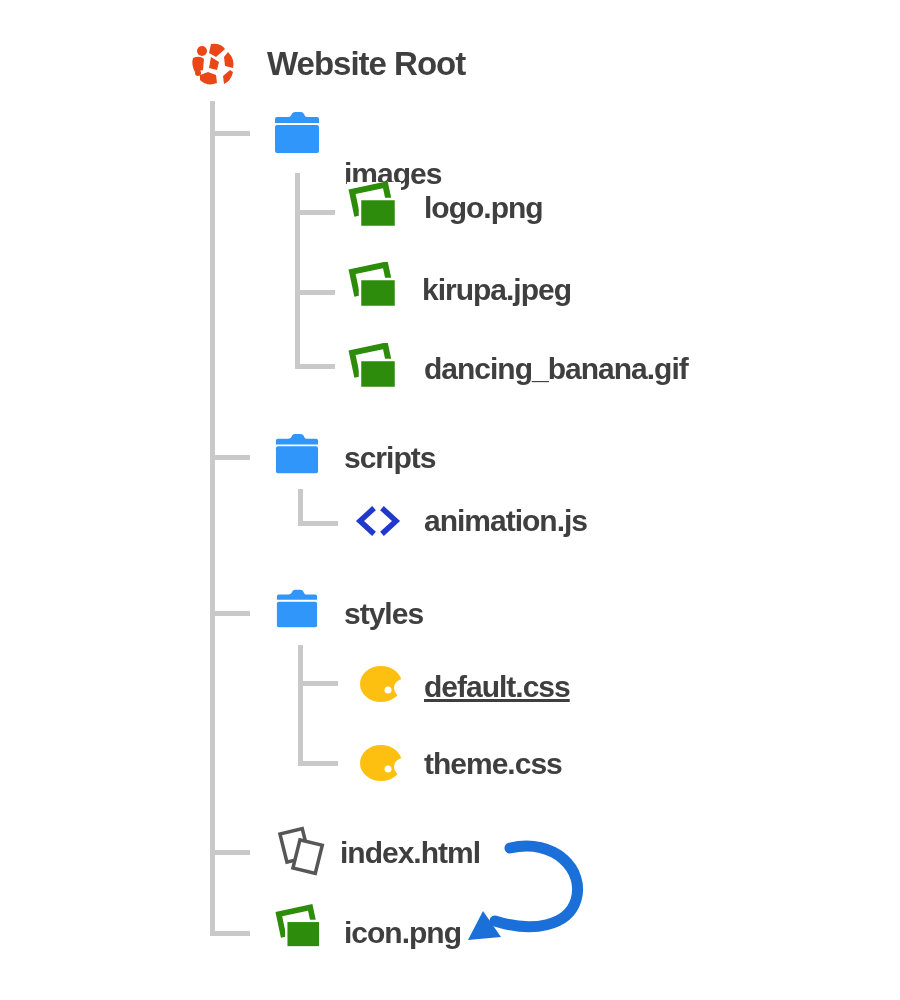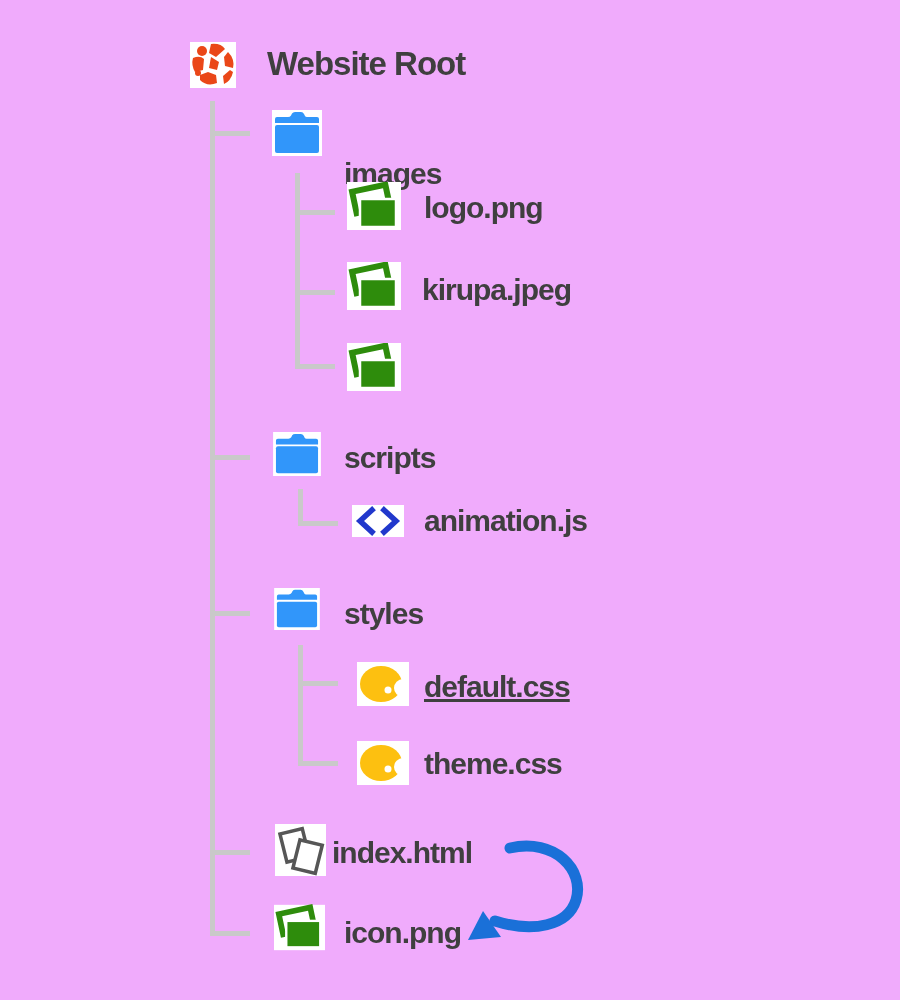--- a/index.html
+++ b/index.html
@@ -1,19 +1,19 @@
 <!DOCTYPE html>
 <html><head>
 <meta charset="utf-8">
 <style>
   html,body{margin:0;padding:0;background:#000;}
   #canvas{
     position:relative;
     width:900px;height:1000px;
-    background:#f0abfc;
+    background:#ffffff;
     overflow:hidden;
     font-family:"Liberation Sans", sans-serif;
   }
   .tl{ 
     position:absolute;
     background:#c9c9c9;
   }
   .iconbox{
     position:absolute;
     display:block;
@@ -99,20 +99,21 @@
   </span>
   <span class="label" style="left:422px;top:290px;">kirupa.jpeg</span>
 
   <span class="iconbox" style="left:347px;top:343px;">
     <svg width="54" height="48" viewBox="0 0 54 48">
       <rect width="54" height="48" fill="#fff"></rect>
       <rect x="7" y="6" width="34" height="22" fill="none" stroke="#2e8c0c" stroke-width="6" transform="rotate(-12 24 17)"></rect>
       <rect x="13" y="17" width="36" height="28" fill="#2e8c0c" stroke="#fff" stroke-width="2.5"></rect>
     </svg>
   </span>
+  <span class="label" style="left:424px;top:369px;">dancing_banana.gif</span>
 
   <span class="iconbox" style="left:272px;top:432px;">
     <svg width="50" height="44" viewBox="0 0 50 46">
       <rect width="50" height="46" fill="#fff"></rect>
       <path d="M3 13 V9 q0 -2 2 -2 h11 q2 0 3 -1.5 L20 3.5 q1 -1.5 3 -1.5 h6 q2 0 3 2 l1 2 q0.5 1 2 1 h10 q2 0 2 2 v4 z" fill="#3196fa"></path>
       <rect x="3" y="15" width="44" height="28" rx="2" fill="#3196fa"></rect>
     </svg>
   </span>
   <span class="label" style="left:344px;top:458px;">scripts</span>
 
@@ -156,21 +157,21 @@
 
   <span class="iconbox" style="left:275px;top:824px;">
     <svg width="51" height="52" viewBox="0 0 51 52">
       <rect width="51" height="52" fill="#fff"></rect>
       <g fill="#fff" stroke="#565656" stroke-width="3.5">
         <rect x="8" y="7" width="23" height="29" transform="rotate(-14 19 21)"></rect>
         <rect x="21" y="18" width="23" height="29" transform="rotate(14 32 33)"></rect>
       </g>
     </svg>
   </span>
-  <span class="label" style="left:332px;top:853px;">index.html</span>
+  <span class="label" style="left:340px;top:853px;">index.html</span>
 
   <span class="iconbox" style="left:274px;top:902px;">
     <svg width="51" height="51" viewBox="0 0 54 48">
       <rect width="54" height="48" fill="#fff"></rect>
       <rect x="7" y="6" width="34" height="22" fill="none" stroke="#2e8c0c" stroke-width="6" transform="rotate(-12 24 17)"></rect>
       <rect x="13" y="17" width="36" height="28" fill="#2e8c0c" stroke="#fff" stroke-width="2.5"></rect>
     </svg>
   </span>
   <span class="label" style="left:344px;top:933px;">icon.png</span>
 

